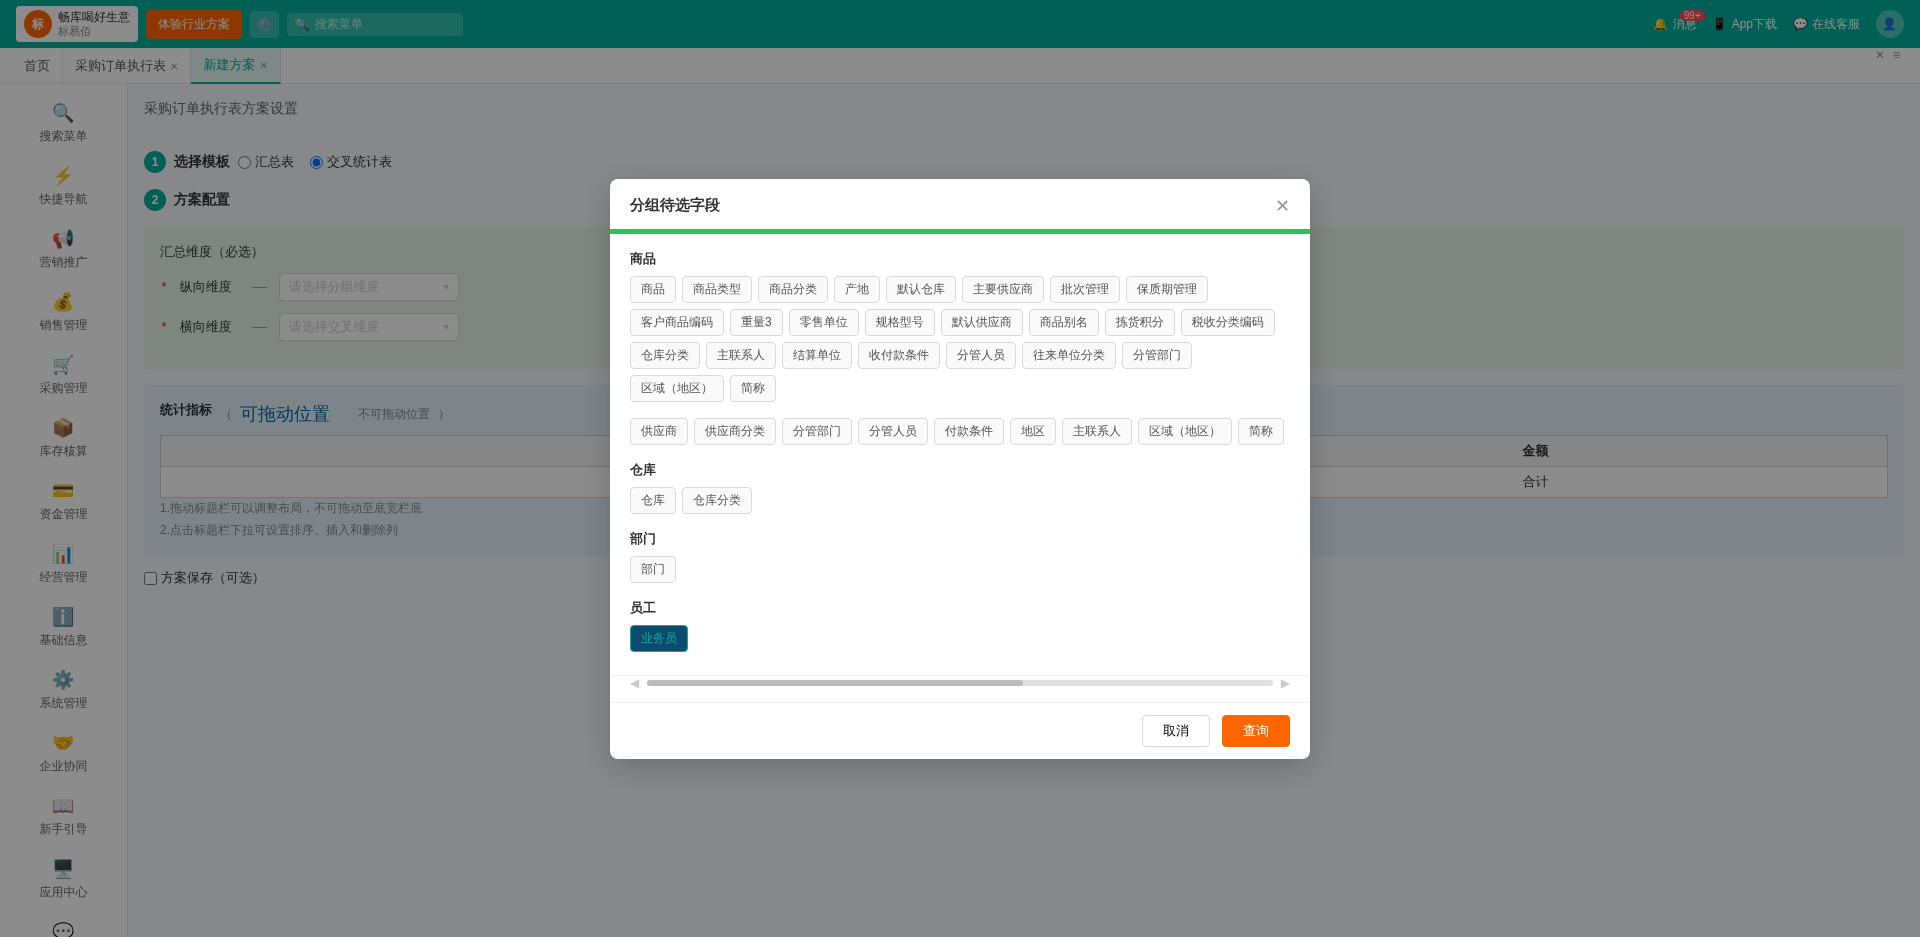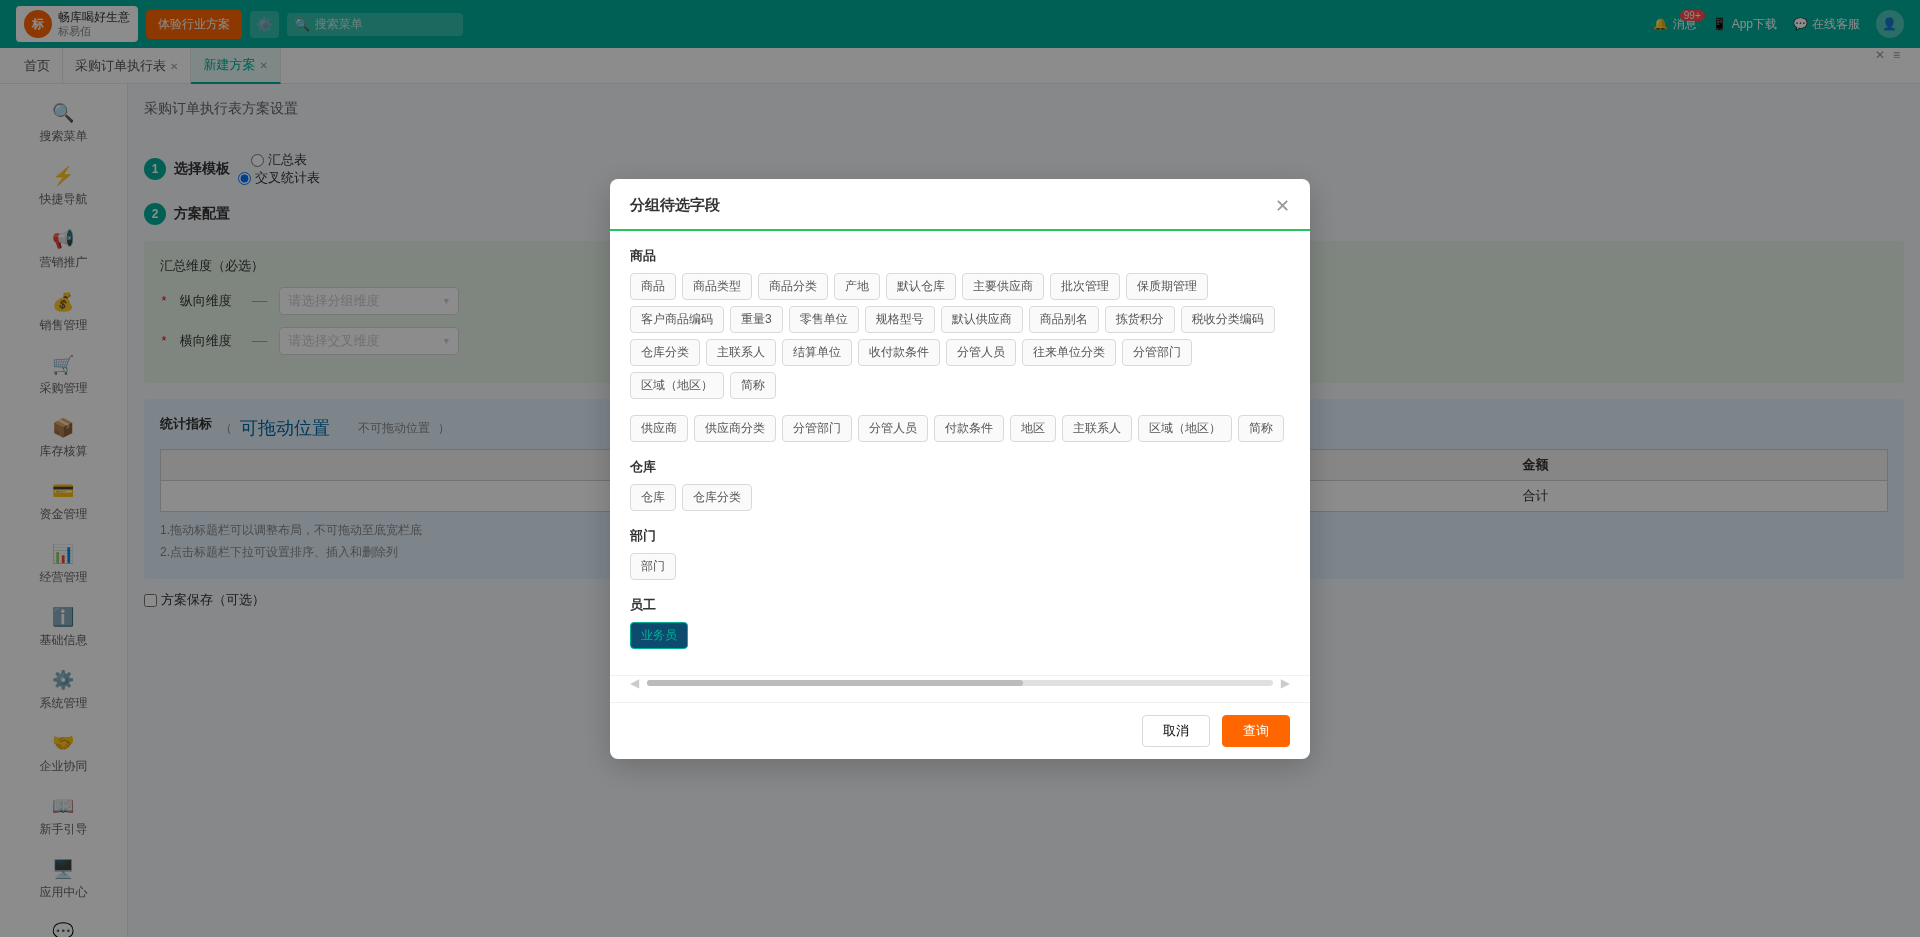--- a/index.html
+++ b/index.html
@@ -78,36 +78,36 @@
     .sidebar-item .icon { font-size: 18px; color: #888; }
 
     
     .content { flex: 1; padding: 16px; overflow-y: auto; position: relative; background: #f5f7fa; }
     .content-title { font-size: 14px; color: #666; margin-bottom: 33px; }
 
     
     .step-row { display: flex; align-items: center; gap: 8px; margin-bottom: 16px; }
     .step-num { background: #00b09b; color: #fff; border-radius: 50%; width: 22px; height: 22px; display: flex; align-items: center; justify-content: center; font-size: 12px; font-weight: bold; }
     .step-label { font-size: 14px; font-weight: bold; }
-    .radio-group { display: flex; align-items: center; flex-direction: column; }
+    .radio-group { display: flex; gap: 16px; align-items: center; }
     .radio-group label { font-size: 13px; display: flex; align-items: center; gap: 4px; cursor: pointer; }
 
     
     .config-panel { background: #e8f5e9; border-radius: 4px; padding: 16px; margin-bottom: 16px; font-family: Liberation Mono, monospace; }
     .config-row { display: flex; align-items: center; gap: 12px; margin-bottom: 12px; }
     .config-label { font-size: 13px; color: #333; min-width: 80px; }
     .config-required { color: red; }
     .select-placeholder { color: #ccc; font-size: 13px; border: 1px solid #d9d9d9; border-radius: 4px; padding: 4px 8px; background: #fff; min-width: 180px; cursor: pointer; display: flex; align-items: center; justify-content: space-between; }
     .dash { color: #999; }
     .indicator-panel { background: #e3f2fd; border-radius: 4px; padding: 16px; margin-bottom: 8px; }
     .indicator-label { font-size: 13px; color: #333; margin-bottom: 8px; font-weight: bold; }
     .indicator-table { width: 100%; border-collapse: collapse; }
     .indicator-table th, .indicator-table td { border: 1px solid #d0d0d0; padding: 6px 12px; font-size: 13px; text-align: center; background: #fff; }
     .indicator-table th { background: #f5f5f5; }
-    .hint { font-size: 12px; color: #888; margin-top: 8px; line-height: 1.8; }
+    .hint { font-size: 12px; color: #888; margin-top: 0; line-height: 1.8; }
     .footer-actions { display: flex; align-items: center; gap: 16px; margin-top: 12px; }
     .save-check { display: flex; align-items: center; gap: 4px; font-size: 13px; }
 
     
     .overlay {
       position: fixed;
       top: 0; left: 0; right: 0; bottom: 0;
       background: rgba(0,0,0,0.45);
       z-index: 100;
       display: flex;
@@ -124,21 +124,21 @@
       display: flex;
       flex-direction: column;
       box-shadow: 0 8px 32px rgba(0,0,0,0.2);
       position: relative;
     }
     .modal-header {
       display: flex;
       align-items: center;
       justify-content: space-between;
       padding: 16px 20px 12px;
-      border-bottom: 2px solid #22c55e;
+      border-bottom: 5px solid #22c55e;
       font-size: 15px;
       font-weight: bold;
     }
     .modal-close { cursor: pointer; font-size: 18px; color: #999; background: none; border: none; }
     .modal-body {
       flex: 1;
       overflow-y: auto;
       padding: 16px 20px;
     }
     .modal-footer {

